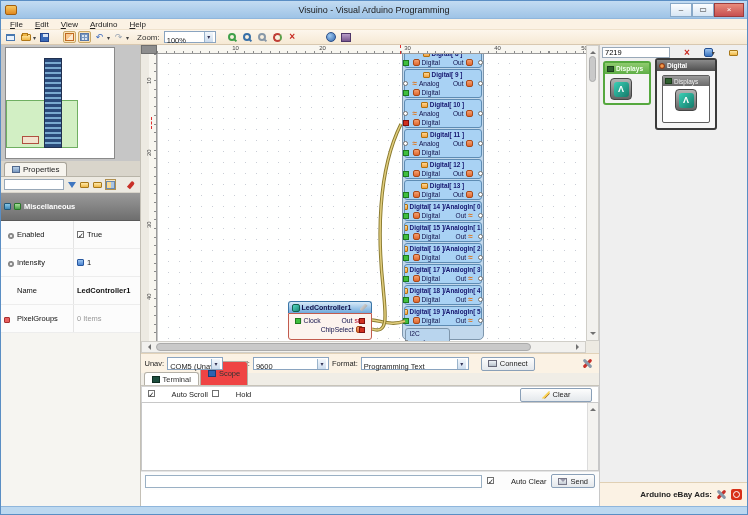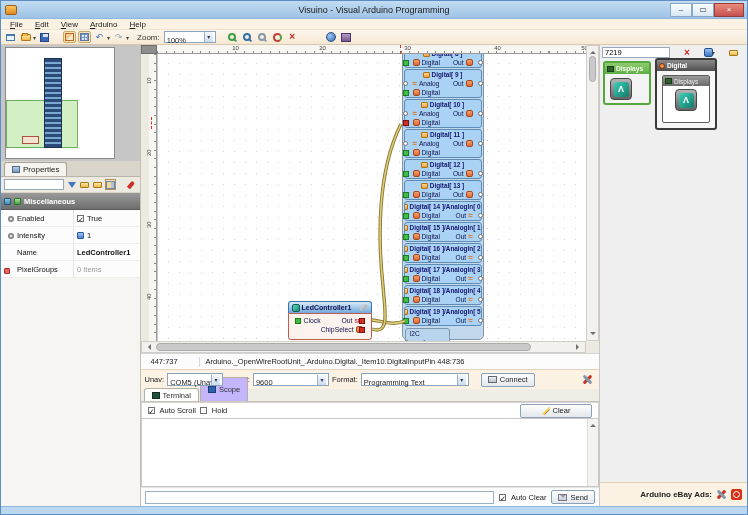--- a/index.html
+++ b/index.html
@@ -56,21 +56,21 @@
   .ptab-ic{width:8px;height:7px;background:linear-gradient(#B8D0E8,#7898C0);border:1px solid #50688C;}
   .prop-toolbar{height:16px;background:#EDEAE2;display:flex;align-items:center;gap:2px;padding:0 3px;border-bottom:1px solid #D8D4CA;}
   .prop-search{width:60px;height:11px;border:1px solid #98A8B8;background:#fff;}
   .pt-ic{width:11px;height:11px;display:flex;align-items:center;justify-content:center;}
   .ic-funnel{width:0;height:0;border-left:4px solid transparent;border-right:4px solid transparent;border-top:6px solid #3E76C0;}
   .ic-sfolder{width:9px;height:6px;background:linear-gradient(#FFE9A8,#EFB848);border:1px solid #A87818;border-radius:1px;}
   .ic-list{width:9px;height:8px;background:linear-gradient(90deg,#F8D890 50%,#A8C4E4 50%);border:1px solid #6888B0;}
   .pt-ic.pressed{border:1px solid #B09050;background:#F8E6C0;}
   .ic-pin{width:4px;height:8px;background:#C83028;border-radius:2px 2px 0 0;transform:rotate(40deg);}
   .prop-grid{background:#FCFCFC;font-size:7.5px;color:#111;}
-  .prow{height:17px;display:flex;align-items:center;border-bottom:1px solid #EDEDED;position:relative;}
+  .prow{height:28px;display:flex;align-items:center;border-bottom:1px solid #EDEDED;position:relative;}
   .prow.phead{background:linear-gradient(#9A9A9A,#6E6E6E);color:#fff;font-weight:bold;border-bottom:1px solid #5A5A5A;}
   .ph-ic{width:7px;height:7px;margin:0 3px 0 3px;background:linear-gradient(#88C8E8,#3E88B8);border:1px solid #205878;border-radius:1px;}
   .ph-ic2{width:7px;height:7px;margin-right:3px;background:linear-gradient(#A8E098,#48A048);border:1px solid #287828;border-radius:1px;}
   .plabel{width:72px;padding-left:16px;position:relative;overflow:hidden;white-space:nowrap;}
   .pvalue{flex:1;border-left:1px solid #E4E4E4;padding-left:3px;display:flex;align-items:center;gap:3px;height:100%;}
   .gear{position:absolute;left:7px;top:2.5px;width:6px;height:6px;border-radius:50%;background:radial-gradient(#E8E8E8 30%,#909090 32%);border:1px dotted #787878;}
   .flagdot{position:absolute;left:3px;top:3px;width:6px;height:6px;background:#E86060;border:1px solid #A83030;border-radius:1px;}
   .cbox{width:7px;height:7px;border:1px solid #707070;background:#fff;font-size:7px;line-height:7px;text-align:center;color:#222;}
   .chip{width:7px;height:7px;background:linear-gradient(#9CC4F0,#4A84D0);border:1px solid #2858A0;border-radius:1px;}
   .bold{font-weight:bold;}
@@ -133,34 +133,34 @@
   .statusbar .sep{width:1px;height:10px;background:#D8D8D8;margin-right:6px;}
   .commbar{height:20px;background:#FBF2E4;border-top:1px solid #E2D2B8;display:flex;align-items:center;font-size:7.5px;color:#222;padding-left:4px;gap:3px;}
   .commbar .combo{height:13px;}
   .btn{height:14px;border:1px solid #8AA0B8;border-radius:2px;background:linear-gradient(#FDFDFD,#E4E8EC);display:flex;align-items:center;gap:3px;font-size:7.5px;color:#222;padding:0 6px;}
   .ic-conn{width:9px;height:7px;border:1px solid #667;background:linear-gradient(#EEF2F6,#B8C2CC);}
   .tools-x{width:11px;height:11px;position:relative;margin-left:auto;margin-right:6px;}
   .tools-x:before,.tools-x:after{content:"";position:absolute;left:4px;top:0;width:3px;height:11px;border-radius:2px;}
   .tools-x:before{background:#C83028;transform:rotate(45deg);}
   .tools-x:after{background:#8898A8;transform:rotate(-45deg);}
   .termtabs{height:13px;background:#F0EDE6;display:flex;align-items:flex-end;padding-left:3px;gap:1px;border-bottom:1px solid #C8C4BA;}
-  .ttab{height:24px;display:flex;align-items:center;gap:3px;padding:0 7px;font-size:7.5px;color:#333;border:1px solid #B4B0A6;border-bottom:none;border-radius:3px 3px 0 0;background:#c4b5fd;}
+  .ttab{height:24px;display:flex;align-items:center;gap:3px;padding:0 7px;font-size:7.5px;color:#333;border:1px solid #B4B0A6;border-bottom:none;border-radius:3px 3px 0 0;background:#ef4444;}
   .ttab.active{background:#fff;height:13px;}
   .ic-term{width:8px;height:7px;background:#1E4E3E;border:1px solid #0E2E22;}
   .ic-scope{width:8px;height:7px;background:#2E62B0;border:1px solid #1A3E78;}
   .termtools{height:16px;background:#fff;border:1px solid #D4D4D4;border-bottom:none;display:flex;align-items:center;gap:4px;padding:0 6px;font-size:7.5px;color:#222;}
   .clear-btn{margin-left:auto;width:72px;justify-content:center;}
   .ic-broom{width:8px;height:8px;background:linear-gradient(135deg,#F8D050 60%,#B07828 60%);clip-path:polygon(0 100%,60% 40%,100% 0,100% 45%,45% 100%);}
   .termout{height:69px;background:#fff;border:1px solid #C8C8C8;position:relative;}
   .termout .vs{position:absolute;right:0;top:0;bottom:0;width:11px;background:#F4F3F0;border-left:1px solid #DCDCDC;}
   .sendrow{height:19px;background:#FCFCFC;display:flex;align-items:center;padding:0 4px;gap:5px;font-size:7.5px;color:#222;border-top:1px solid #E4E4E4;}
   .send-input{flex:1;height:13px;border:1px solid #9AB0C4;background:#fff;}
   .ic-send{width:9px;height:7px;border:1px solid #778;background:linear-gradient(#F4F6F8,#C4CCD4);position:relative;}
   .ic-send:before{content:"";position:absolute;left:1px;top:0;border:3px solid transparent;border-top-color:#99A;border-width:3px 3.5px 0;}
-  .chk{display:flex;align-items:center;gap:5px;}
+  .chk{display:flex;align-items:flex-start;gap:17px;}
   
   .search-row{height:14px;display:flex;align-items:center;gap:14px;padding:1px 2px 0 2px;}
   .search-input{width:68px;height:11px;border:1px solid #98A8B8;background:#fff;font-size:7.5px;padding:0 2px;font-family:"Liberation Sans",sans-serif;}
   .ri{width:12px;height:12px;display:flex;align-items:center;justify-content:center;}
   .ic-user{width:9px;height:9px;background:linear-gradient(#9CC4F0,#3A74C0);border:1px solid #224E90;border-radius:2px;}
   .cat-box{position:absolute;background:#F4F4F4;}
   .box-green{left:3px;top:16px;width:48px;height:44px;border:2px solid #55A83E;border-radius:3px;}
   .bg-head{height:11px;background:linear-gradient(#8FCB6E,#5FAE46);display:flex;align-items:center;gap:2px;padding:0 2px;font-size:6.6px;color:#F4FFF0;font-weight:bold;}
   .bg-ic{width:7px;height:6px;background:#2E5E2E;border:1px solid #1A3E1A;}
   .box-gray{left:55px;top:13px;width:62px;height:72px;border:2px solid #3A3A3A;border-radius:3px;background:#F6F6F6;}
@@ -588,25 +588,20 @@
           <div class="sb-thumbv"></div>
           <div class="sb-arrow sb-down" style="position:absolute;bottom:2px;left:3px"></div>
         </div>
         <div class="hscroll">
           <div class="sb-arrow sb-left"></div>
           <div class="sb-thumbh"></div>
           <div class="sb-arrow sb-right"></div>
         </div>
       </div>
 
-      <div class="statusbar">
-        <span class="status-pos">447:737</span>
-        <span class="sep"></span>
-        <span>Arduino._OpenWireRootUnit_.Arduino.Digital._Item10.DigitalInputPin 448:736</span>
-      </div>
 
       <div class="commbar">
         <span>Unav:</span>
         <span class="combo" style="width:56px">
             <span class="cv">COM5 (Unav</span>
             <span class="dd">▾</span>
           </span>
         <span>Speed:</span>
         <span class="combo" style="width:76px">
             <span class="cv">9600</span>

